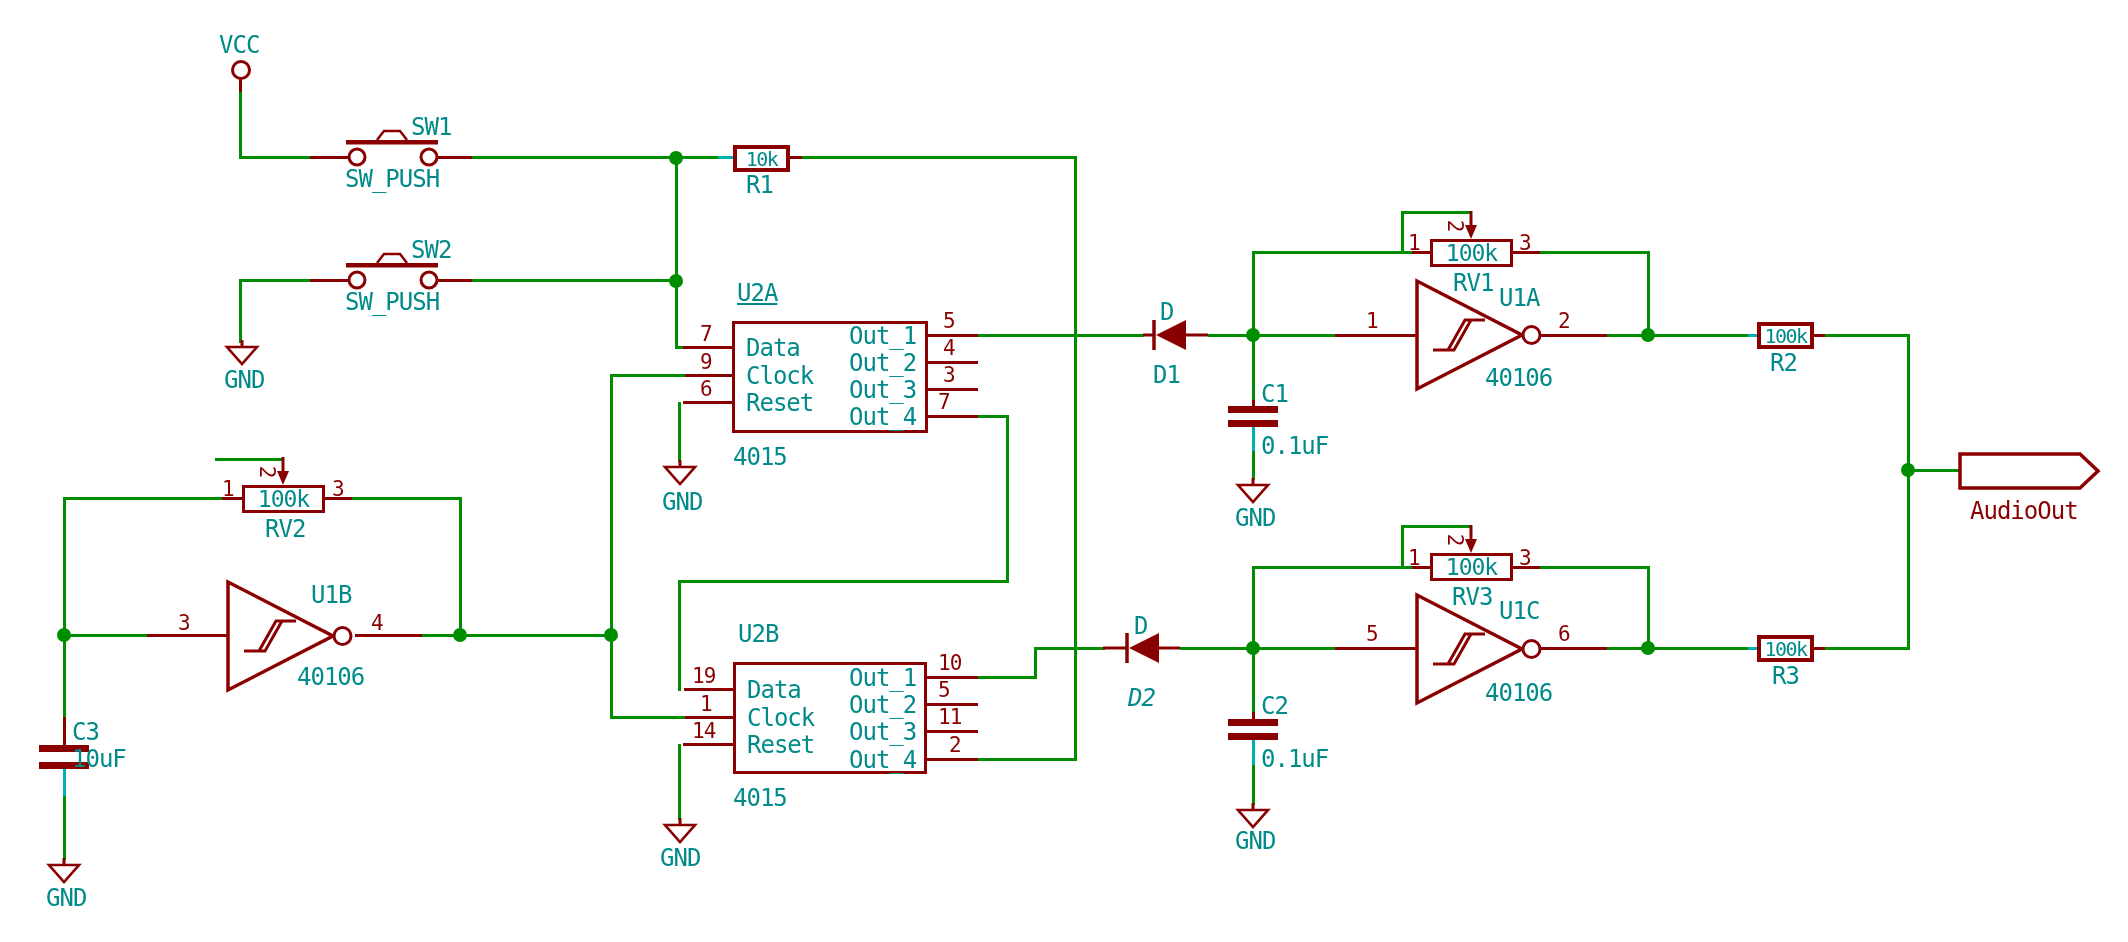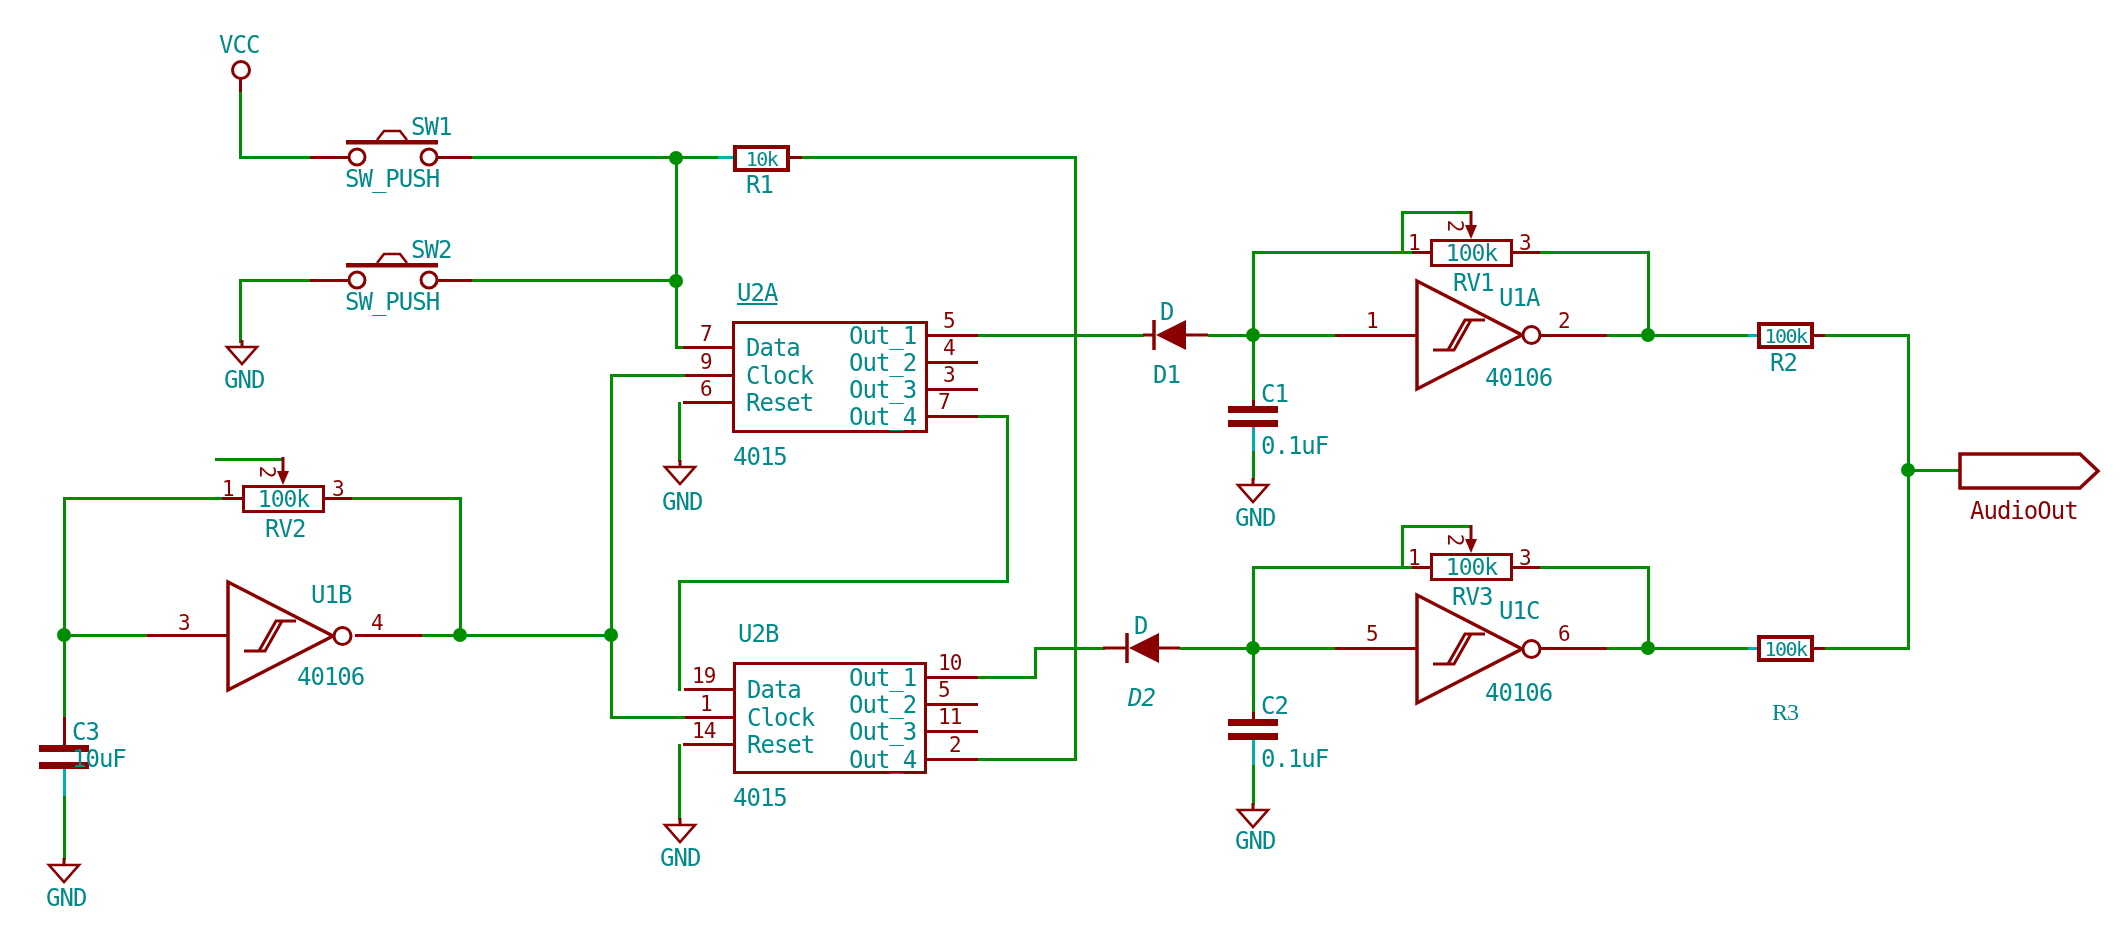--- a/index.html
+++ b/index.html
@@ -309,21 +309,21 @@
   <div class="rbox" style="left:1757px;top:322px;width:57px;height:27px;">
     <span>100k</span>
   </div>
   <div class="txt" style="left:1770px;top:351px;">R2</div>
 
   <div class="cy" style="left:1748px;top:647px;width:10px;height:3px;"></div>
   <div class="ld" style="left:1813px;top:647px;width:12px;height:3px;"></div>
   <div class="rbox" style="left:1757px;top:635px;width:57px;height:27px;">
     <span>100k</span>
   </div>
-  <div class="txt" style="left:1772px;top:700px;font-family:Liberation Serif, serif;">R3</div>
+  <div class="txt" style="left:1772px;top:664px;">R3</div>
 
   <svg style="left:1958px;top:452px;" width="146" height="38" viewBox="0 0 146 38">
     <polygon points="2,2 122,2 140,19 122,36 2,36" fill="#fff" stroke="#8A0000" stroke-width="3.5"></polygon>
   </svg>
   <div class="txt" style="left:1970px;top:460px;color:#8A0000;margin-top:39px;">AudioOut</div>
 
   <svg style="left:224px;top:340px;" width="36" height="26" viewBox="0 0 36 26">
     <line x1="18" y1="0" x2="18" y2="7" stroke="#8A0000" stroke-width="3"></line>
     <polygon points="3,7 33,7 18,24" fill="none" stroke="#8A0000" stroke-width="2.6"></polygon>
   </svg>

